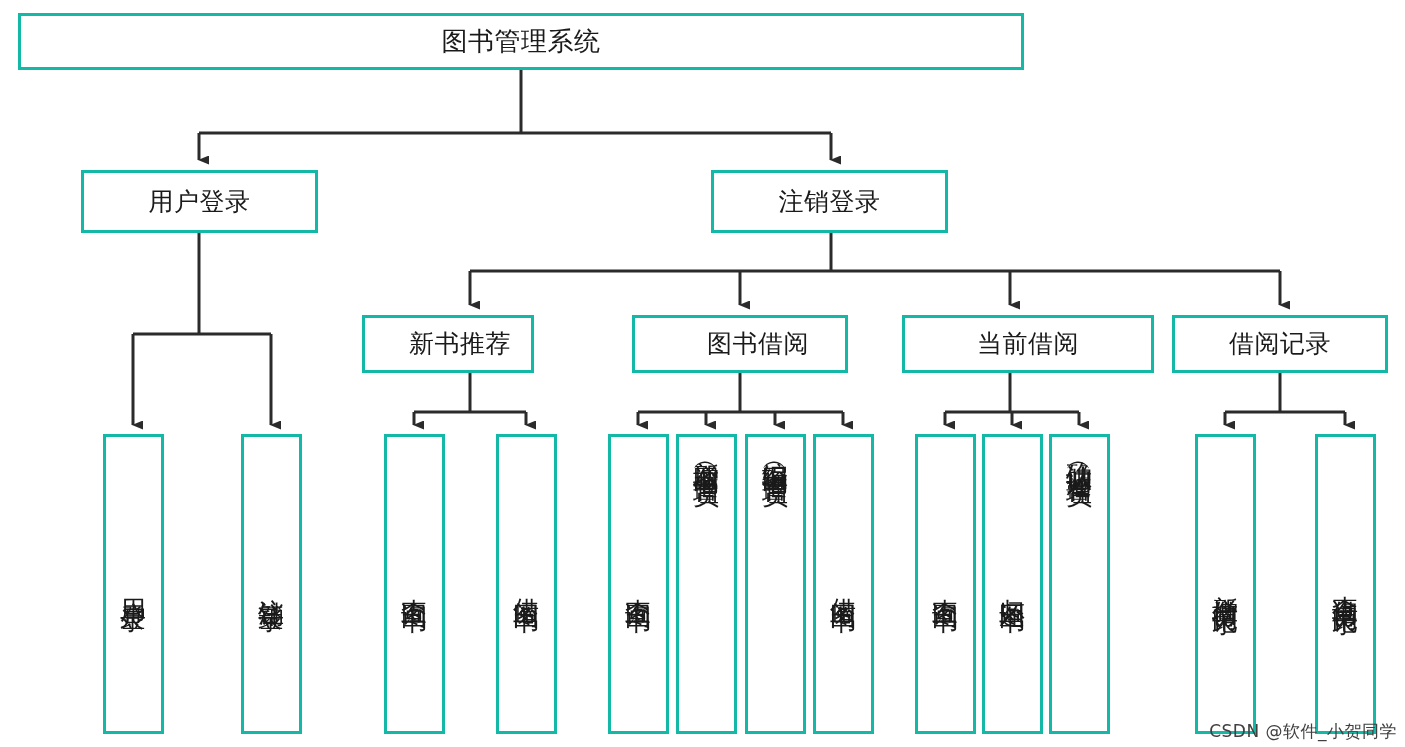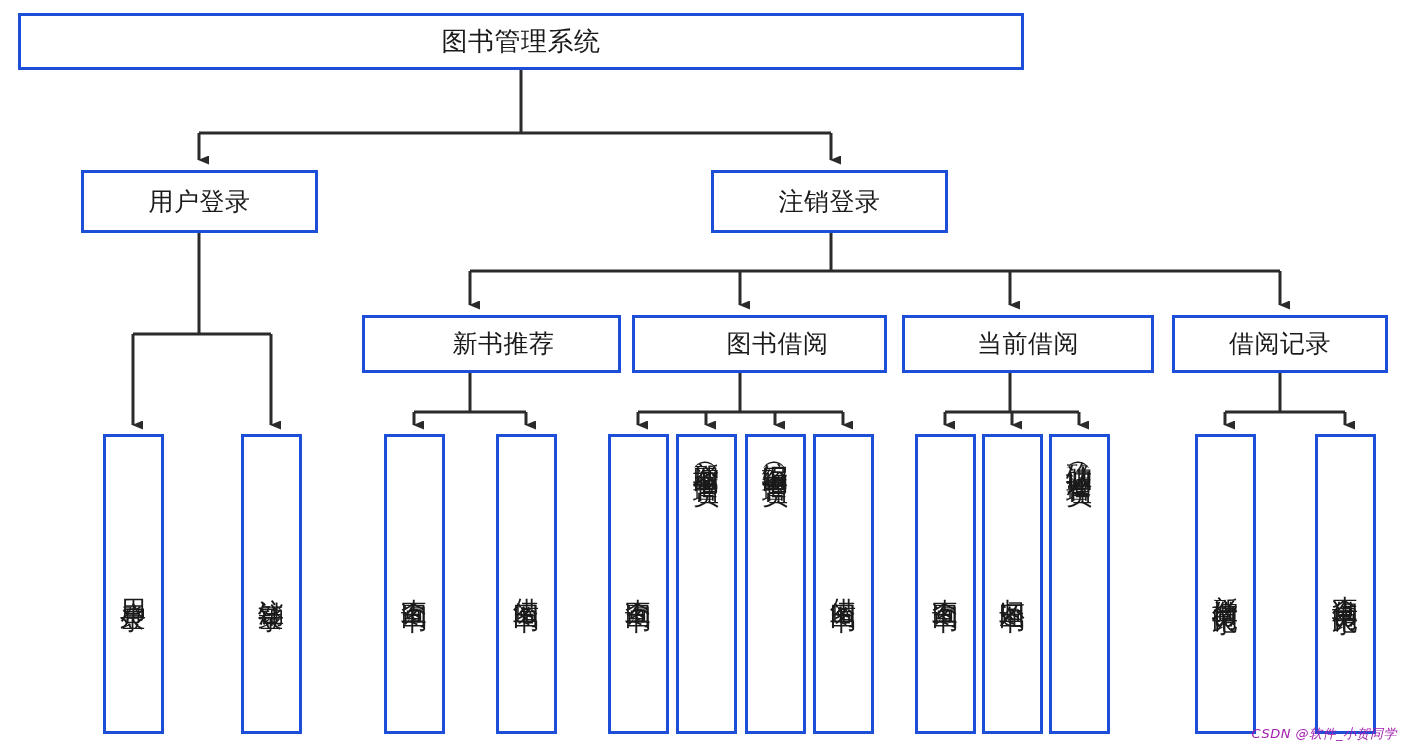--- a/index.html
+++ b/index.html
@@ -23,21 +23,21 @@
     position: absolute;
     left: 0;
     top: 0;
     width: 1405px;
     height: 747px;
   }
   .node-box {
     position: absolute;
     box-sizing: border-box;
     background: #ffffff;
-    border: 3px solid #1d4ed8;
+    border: 3px solid #14b8a6;
     display: flex;
     align-items: center;
     justify-content: center;
     overflow: hidden;
   }
   .node-label-h {
     font-size: 25px;
     color: #1a1a1a;
     line-height: 1.1;
     white-space: nowrap;
@@ -61,25 +61,24 @@
     margin: 0 auto;
   }
   .node-box.vertical.centered {
     align-items: center;
     padding-top: 0;
   }
   .watermark {
     position: absolute;
     right: 8px;
     bottom: 4px;
-    font-size: 13px;
-    color: #a21caf;
+    font-size: 17px;
+    color: #404040;
     white-space: nowrap;
     letter-spacing: 0.5px;
-    font-style: italic;
   }
 </style>
 </head>
 <body>
 
 <div id="diagram-root">
 
   <svg id="diagram-svg" viewBox="0 0 1405 747" xmlns="http://www.w3.org/2000/svg">
     <defs>
       <marker id="arrowhead" markerWidth="9" markerHeight="11" refX="4.5" refY="10" orient="auto" markerUnits="userSpaceOnUse">
@@ -147,25 +146,25 @@
   </div>
 
   <div class="node-box" style="left:81px; top:170px; width:237px; height:63px;">
     <span class="node-label-h">用户登录</span>
   </div>
 
   <div class="node-box" style="left:711px; top:170px; width:237px; height:63px;">
     <span class="node-label-h">注销登录</span>
   </div>
 
-  <div class="node-box" style="left:362px; top:315px; width:259px; height:58px;padding-left:24px;">
+  <div class="node-box" style="left:362px; top:315px; width:172px; height:58px;padding-left:24px;">
     <span class="node-label-h">新书推荐</span>
   </div>
 
-  <div class="node-box" style="left:632px; top:315px; width:255px; height:58px;padding-left:36px;">
+  <div class="node-box" style="left:632px; top:315px; width:216px; height:58px;padding-left:36px;">
     <span class="node-label-h">图书借阅</span>
   </div>
 
   <div class="node-box" style="left:902px; top:315px; width:252px; height:58px;">
     <span class="node-label-h">当前借阅</span>
   </div>
 
   <div class="node-box" style="left:1172px; top:315px; width:216px; height:58px;">
     <span class="node-label-h">借阅记录</span>
   </div>

